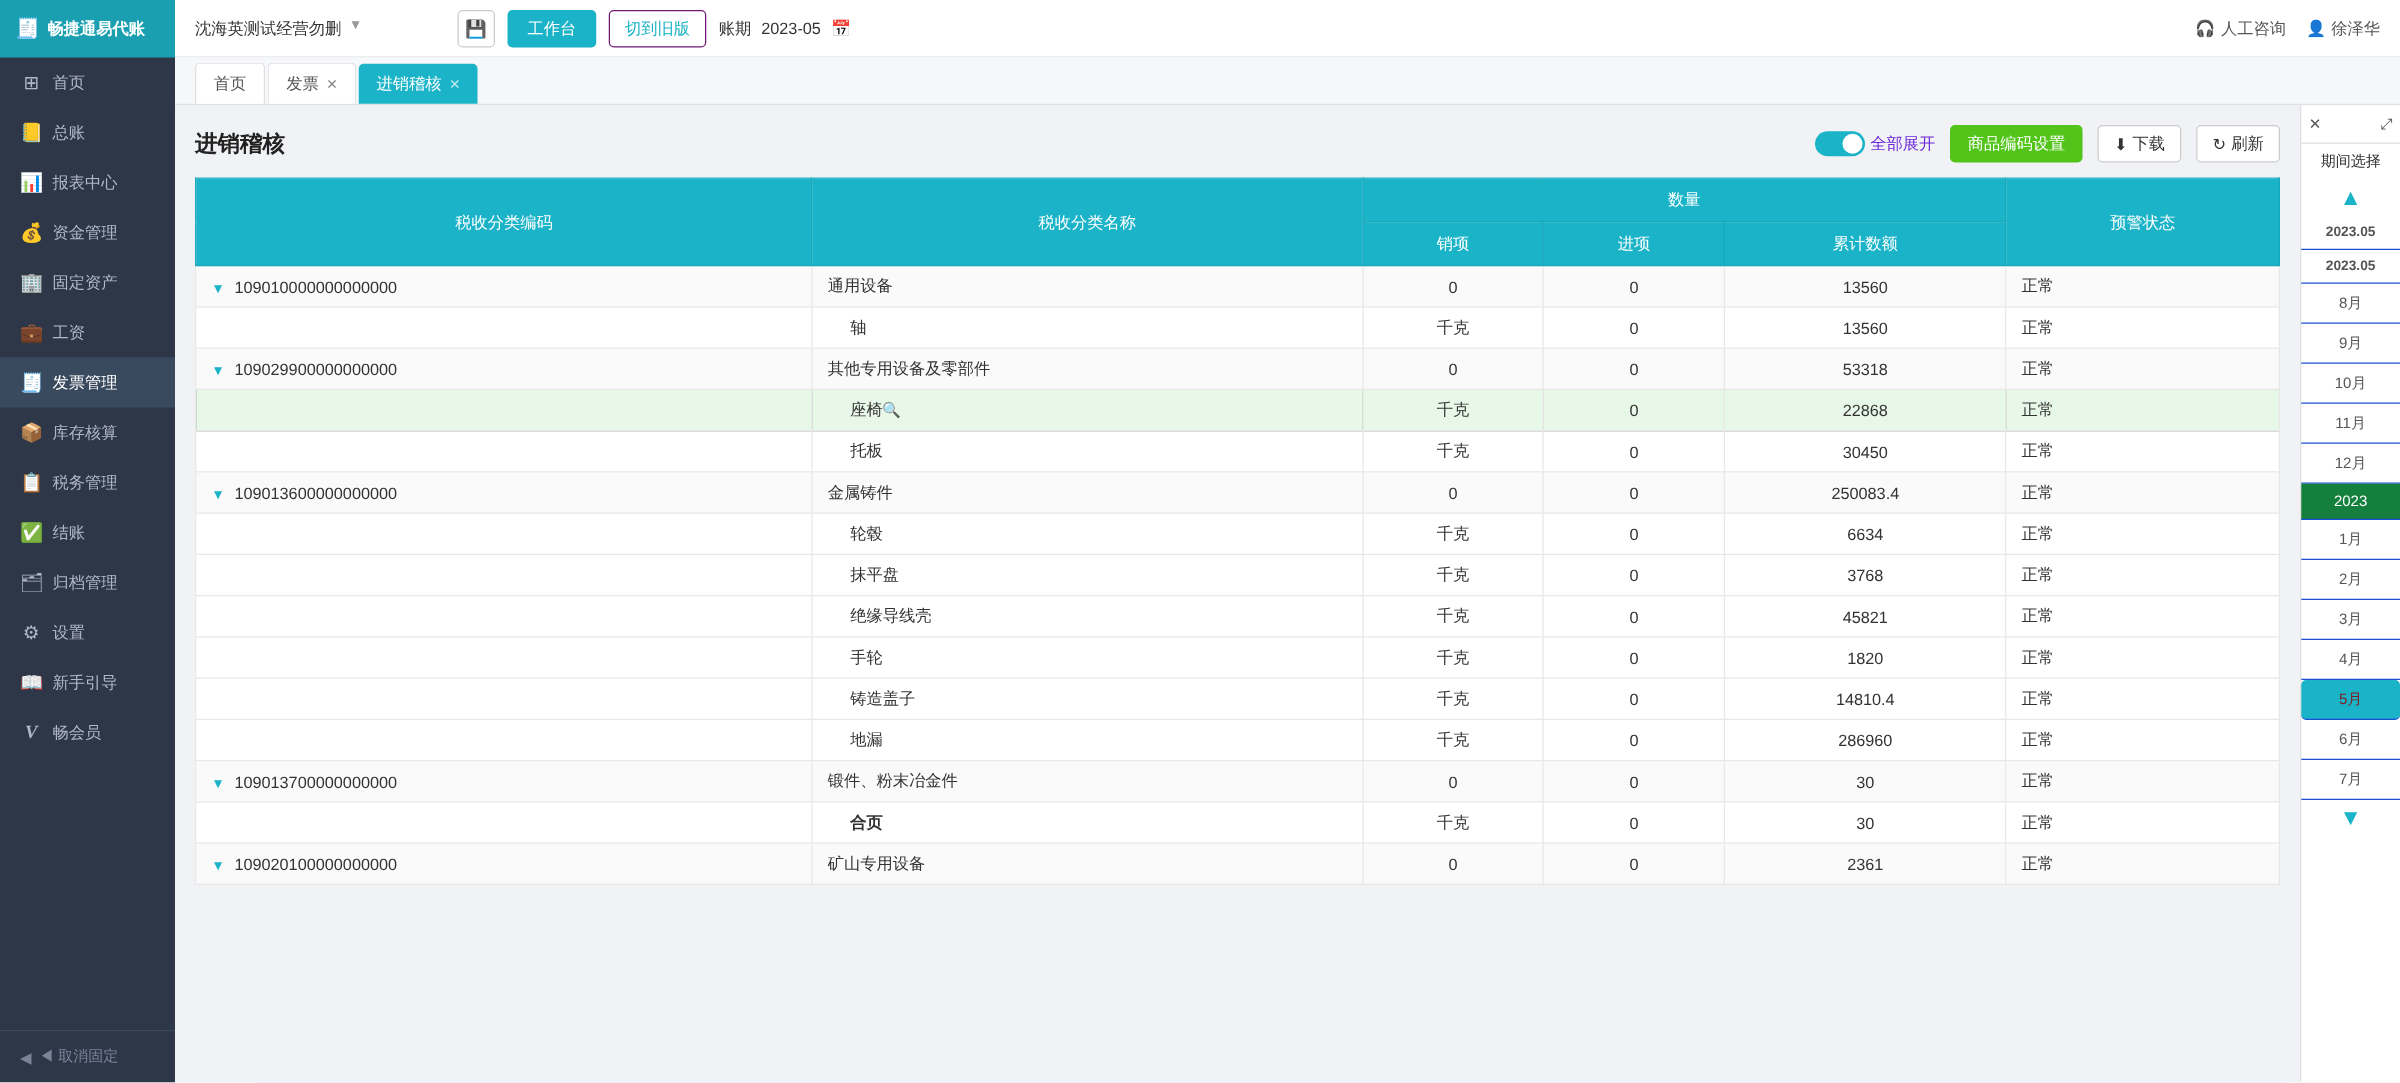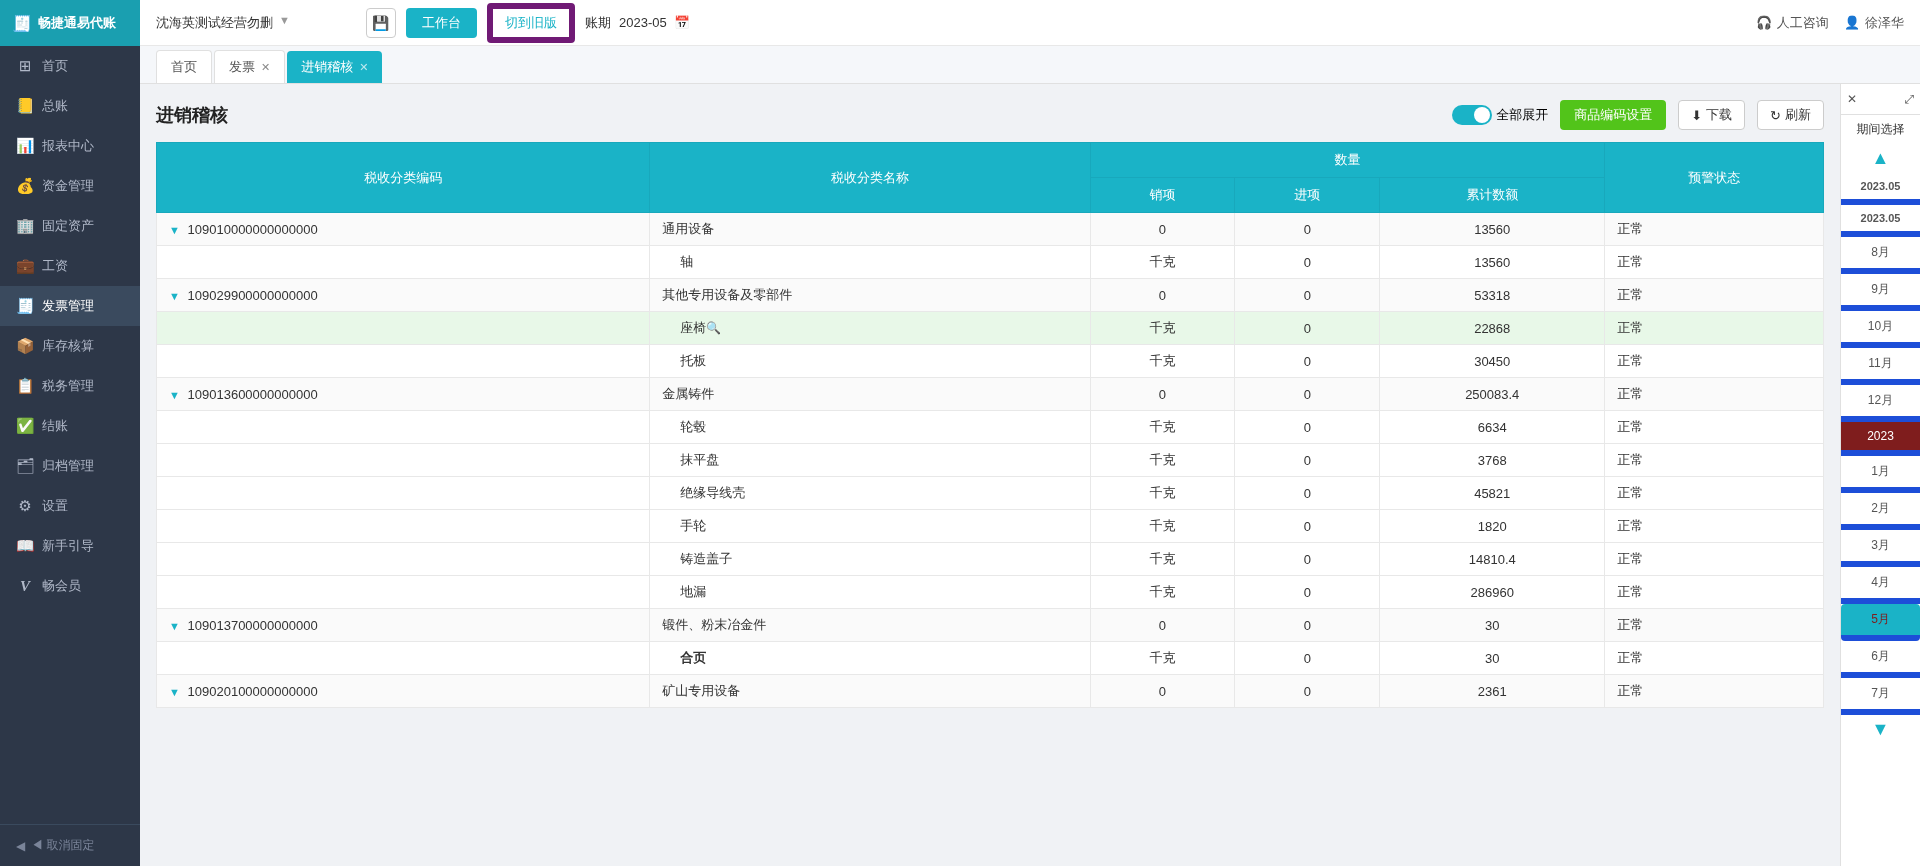--- a/index.html
+++ b/index.html
@@ -93,21 +93,21 @@
     .topbar-workbench {
       background: #1ab3c7;
       color: #fff;
       border: none;
       border-radius: 4px;
       padding: 6px 16px;
       cursor: pointer;
       font-size: 13px;
     }
     .topbar-switch {
-      border: 6px solid #701a75;
+      border: 1px solid #701a75;
       color: #1ab3c7;
       background: #fff;
       border-radius: 4px;
       padding: 5px 12px;
       cursor: pointer;
       font-size: 13px;
     }
     .topbar-period {
       color: #333;
       font-size: 13px;
@@ -187,21 +187,21 @@
     .page-actions {
       display: flex;
       align-items: center;
       gap: 12px;
     }
     .toggle-all {
       display: flex;
       align-items: center;
       gap: 4px;
       font-size: 13px;
-      color: #000000;
+      color: #6d28d9;
     }
     .toggle-switch {
       width: 40px; height: 20px;
       background: #1ab3c7;
       border-radius: 10px;
       position: relative;
       cursor: pointer;
     }
     .toggle-switch::after {
       content: '';
@@ -288,24 +288,24 @@
       font-size: 12px;
       color: #555;
     }
     .right-panel-title { font-size: 12px; color: #333; text-align: center; padding: 6px 4px; }
     .period-item {
       padding: 7px 4px;
       text-align: center;
       font-size: 12px;
       color: #555;
       cursor: pointer;
-      border-bottom: 6px solid #1d4ed8;
+      border-bottom: 1px solid #1d4ed8;
     }
     .period-item.current-year {
-      background: #7f1d1d;
+      background: #15803d;
       color: #fff;
     }
     .period-item.active-month {
       background: #1ab3c7;
       color: #7f1d1d;
       border-radius: 4px;
     }
     .period-arrow {
       display: flex;
       align-items: center;

